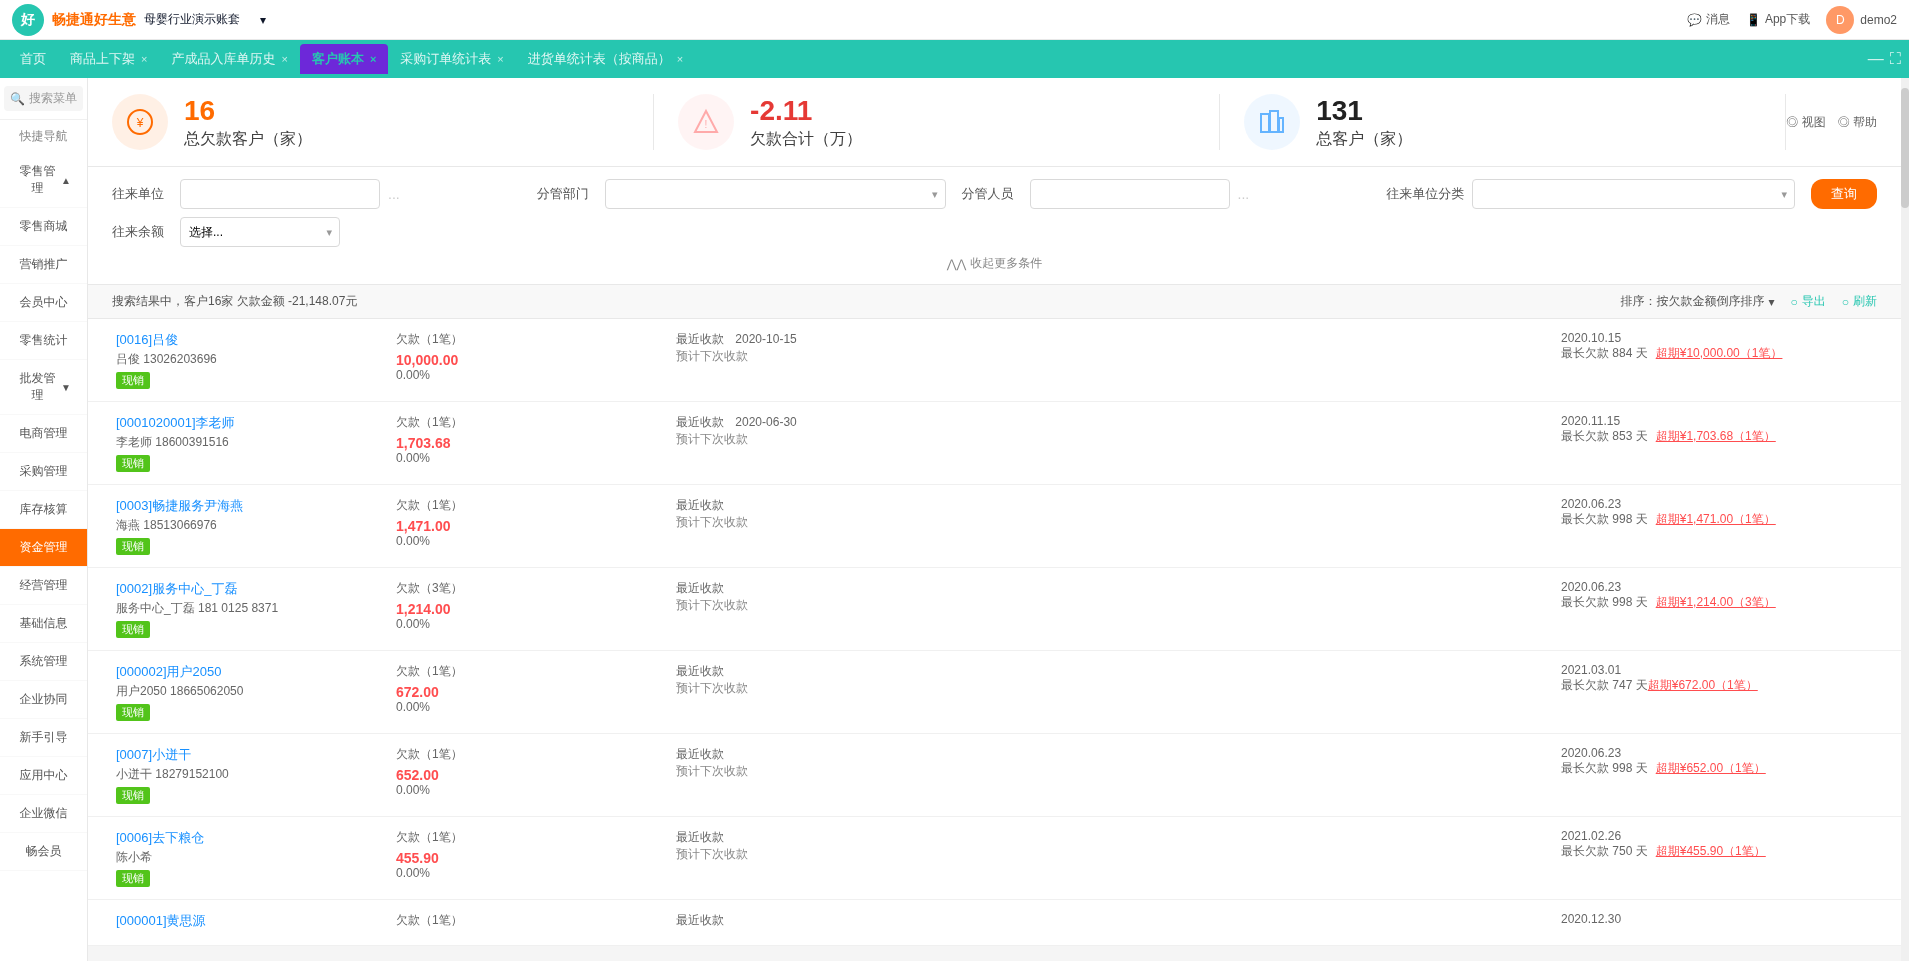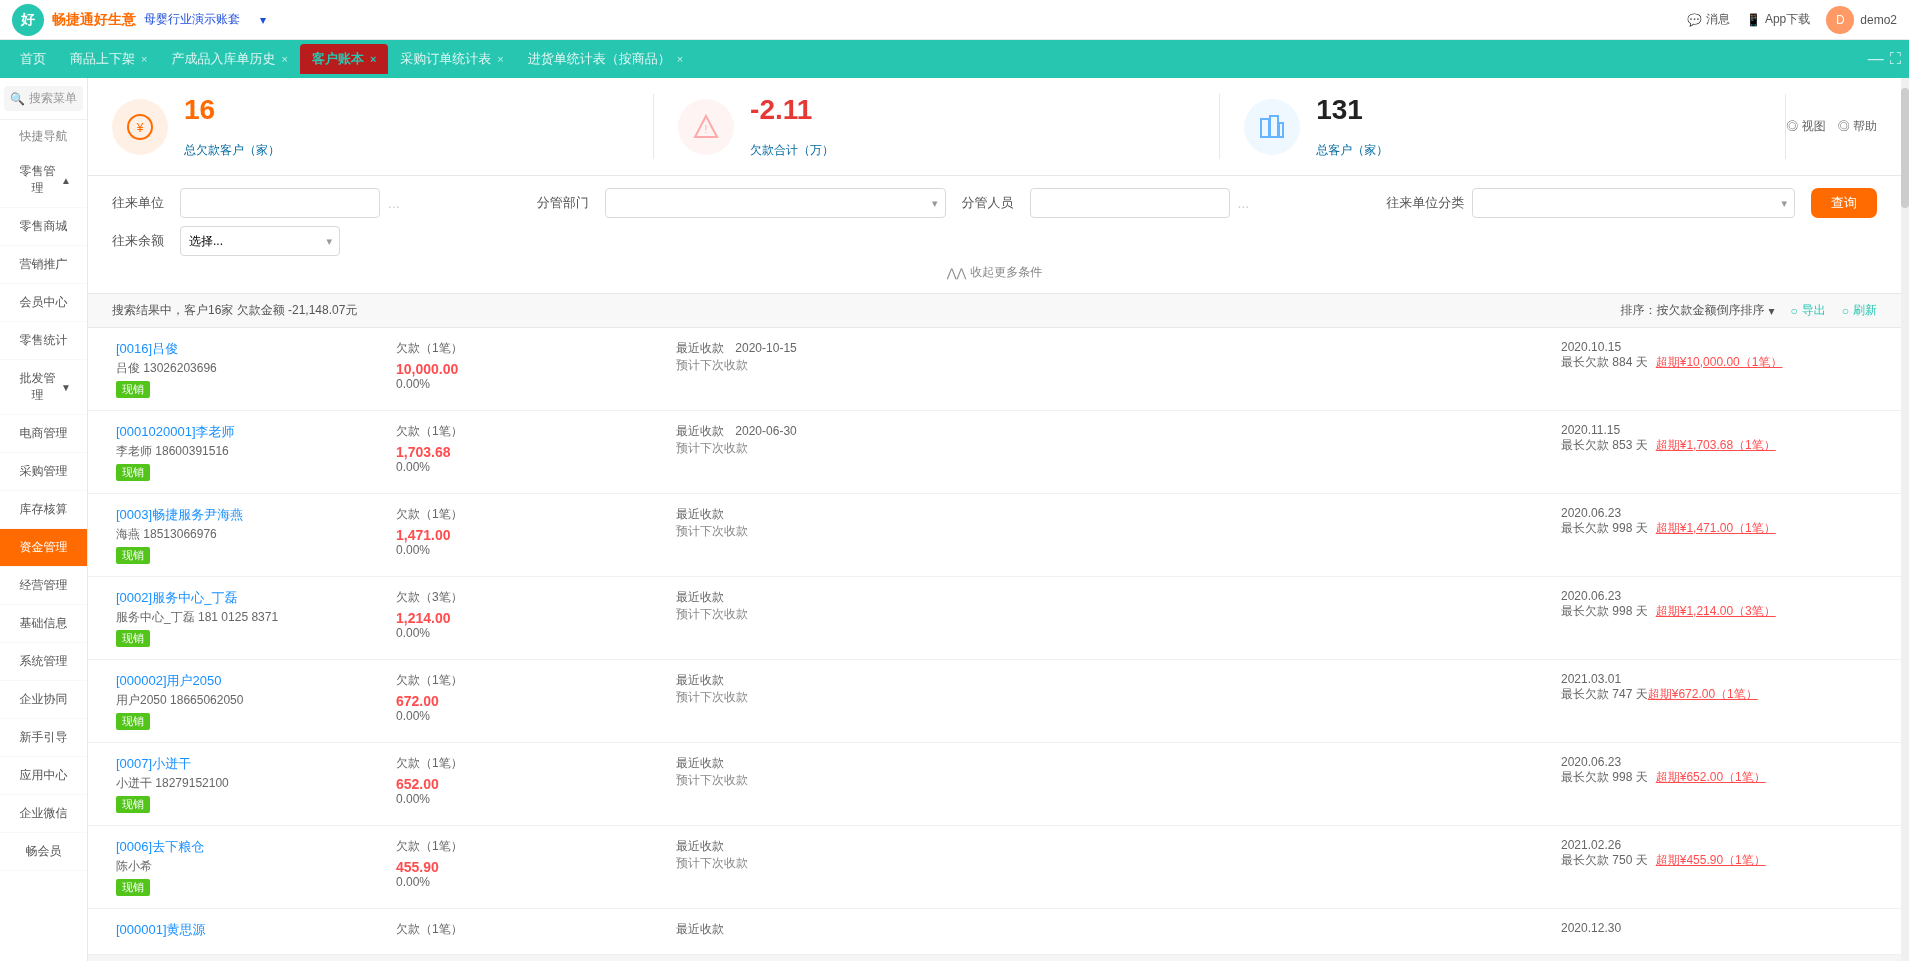--- a/index.html
+++ b/index.html
@@ -18,21 +18,21 @@
     .logo-area {
       display: flex;
       align-items: center;
       gap: 8px;
     }
     .logo-text { color: #ff6b00; font-weight: bold; font-size: 14px; }
     .store-selector {
       display: flex;
       align-items: center;
       gap: 20px;
-      color: #1d4ed8;
+      color: #0f172a;
       font-size: 12px;
       cursor: pointer;
     }
     .header-right {
       display: flex;
       align-items: center;
       gap: 16px;
       font-size: 12px;
       color: #555;
     }
@@ -61,21 +61,21 @@
       display: flex;
       align-items: center;
       gap: 6px;
       cursor: pointer;
       color: rgba(255,255,255,0.85);
       font-size: 13px;
       border-radius: 4px 4px 0 0;
       white-space: nowrap;
     }
     .tab-item.active {
-      background: #b91c1c;
+      background: #6d28d9;
       color: #26c6b0;
       font-weight: bold;
     }
     .tab-item .close-x {
       font-size: 11px;
       color: rgba(255,255,255,0.7);
       cursor: pointer;
     }
     .tab-item.active .close-x { color: #26c6b0; }
     .tab-bar-right {
@@ -179,21 +179,21 @@
       font-size: 24px;
     }
     .stat-icon.orange { background: rgba(255,107,0,0.1); color: #ff6b00; }
     .stat-icon.pink { background: rgba(255,150,150,0.1); color: #ff9999; }
     .stat-icon.blue { background: rgba(100,180,255,0.1); color: #64b4ff; }
     .stat-content { flex: 1; }
     .stat-number { font-size: 28px; font-weight: bold; }
     .stat-number.orange { color: #ff6b00; }
     .stat-number.red { color: #e53935; }
     .stat-number.dark { color: #222; }
-    .stat-label { font-size: 12px; color: #0369a1; margin-top: 16px; }
+    .stat-label { font-size: 16px; color: #404040; margin-top: 2px; }
     .stat-bar-right {
       display: flex;
       gap: 12px;
       font-size: 12px;
       color: #666;
       align-items: center;
     }
     
     
     .filter-bar {
@@ -252,21 +252,21 @@
       font-size: 11px;
     }
     .filter-dots {
       color: #ccc;
       font-size: 14px;
     }
     .search-btn {
       background: #ff6b00;
       color: #fff;
       border: none;
-      border-radius: 7px;
+      border-radius: 12px;
       padding: 6px 20px;
       font-size: 13px;
       cursor: pointer;
       white-space: nowrap;
     }
     .collapse-row {
       display: flex;
       justify-content: center;
       align-items: center;
       gap: 4px;

